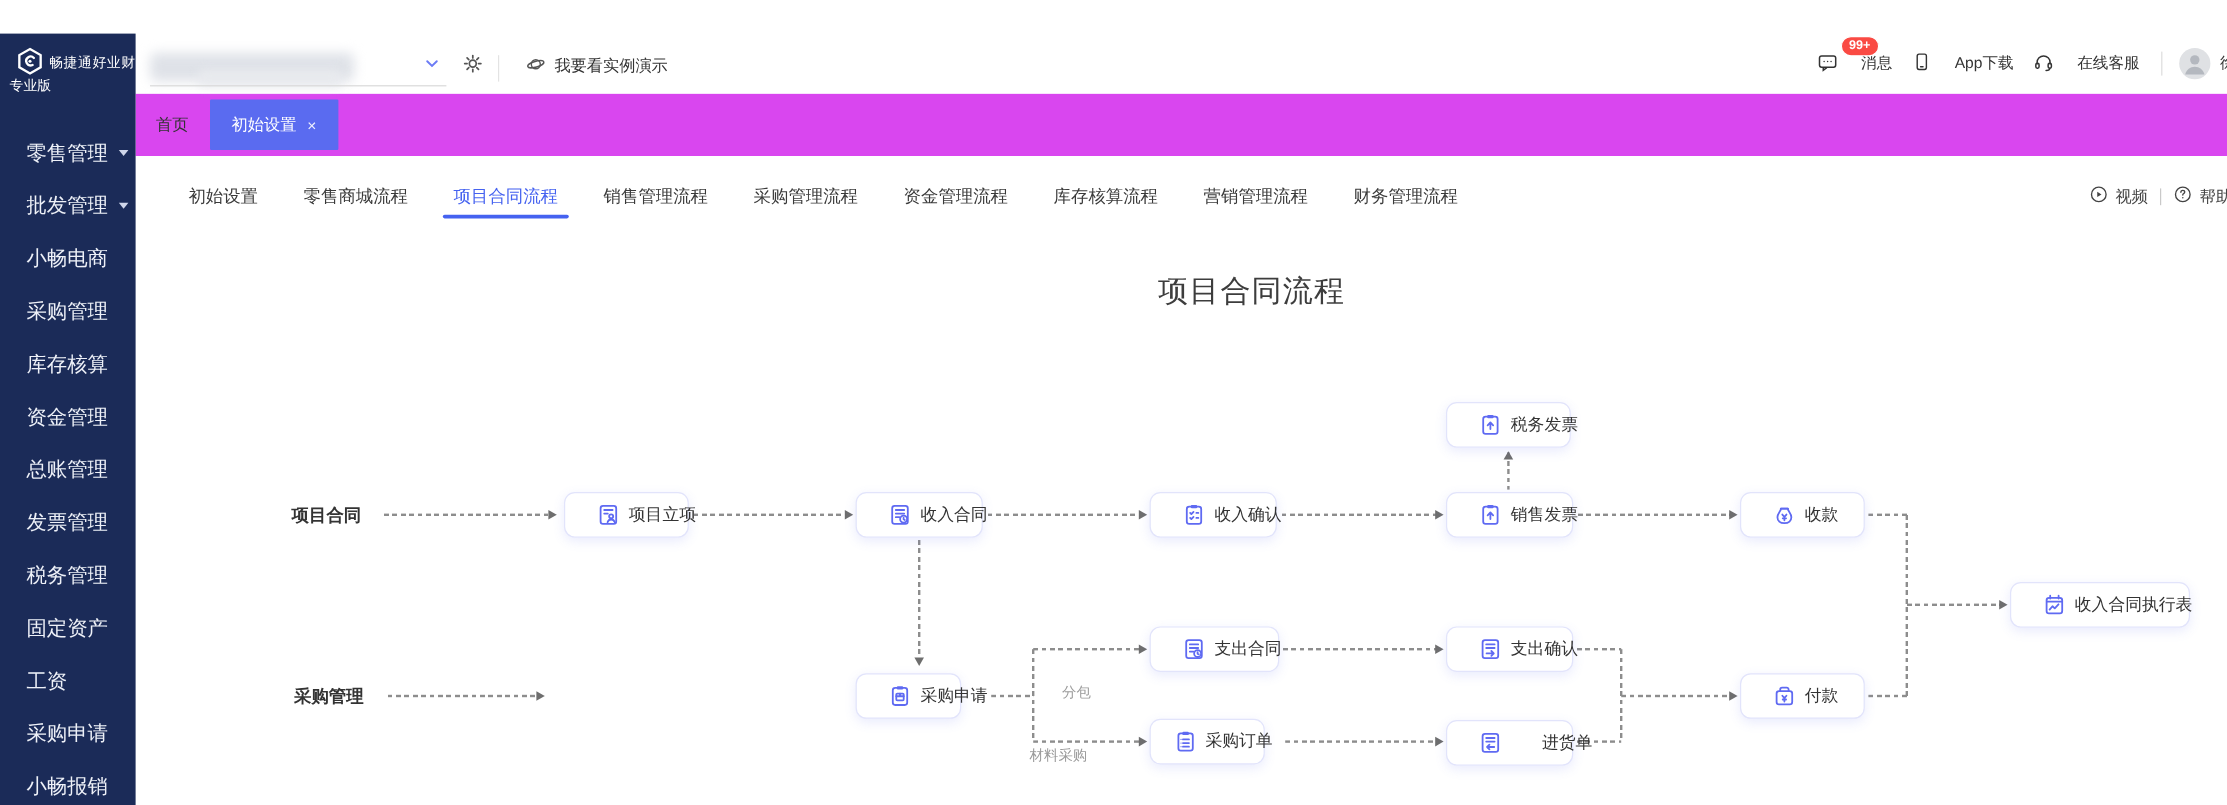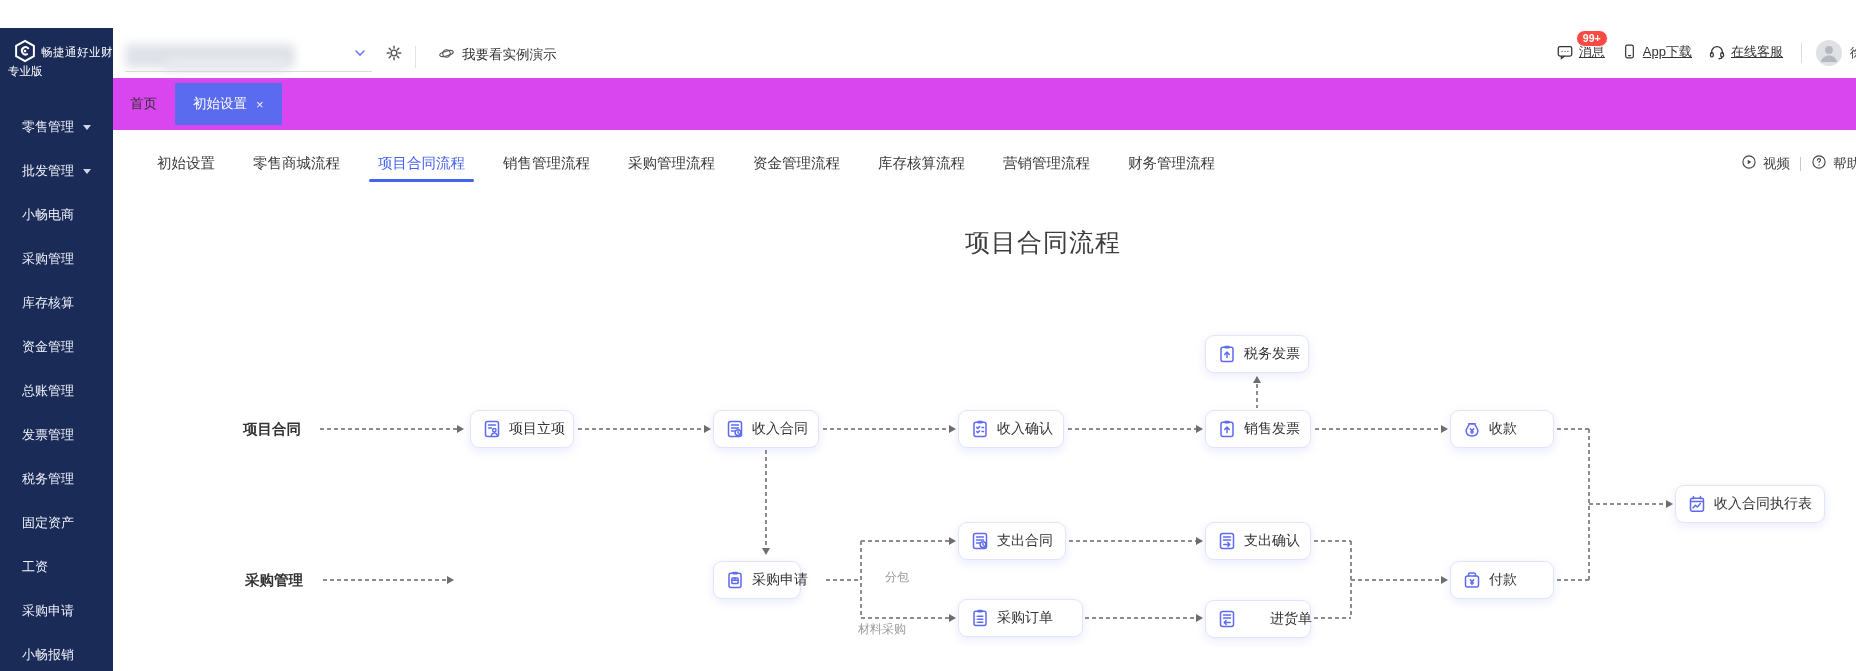--- a/index.html
+++ b/index.html
@@ -5,33 +5,33 @@
   html,body{margin:0;padding:0;background:#fff;}
   .stage{position:relative;width:1856px;height:671px;background:#fff;overflow:hidden;
          font-family:"Liberation Sans","DejaVu Sans",sans-serif;-webkit-font-smoothing:antialiased;}
   
   .sidebar{position:absolute;left:0;top:28px;width:113px;bottom:0;background:#1b2b58;color:#eef1f8;z-index:5;}
   .logo-row{position:absolute;left:0;top:8px;width:113px;height:48px;}
   .logo-icon{position:absolute;left:12px;top:2px;}
   .logo-title{position:absolute;left:41px;top:9px;font-size:11.5px;color:#fff;white-space:nowrap;letter-spacing:.5px;}
   .logo-sub{position:absolute;left:8px;top:28px;font-size:11.5px;color:#fff;}
   .menu{position:absolute;left:0;top:77px;width:113px;}
-  .menu-item{height:44px;display:flex;align-items:center;padding-left:22px;font-size:13px;color:#eef1f8;cursor:pointer;white-space:nowrap;}
+  .menu-item{height:44px;display:flex;align-items:center;padding-left:22px;font-size:17px;color:#eef1f8;cursor:pointer;white-space:nowrap;}
   .menu-caret{width:0;height:0;border:4px solid transparent;border-top:5px solid #cfd6ea;margin-left:9px;margin-top:4px;}
   
   .header{position:absolute;left:113px;top:28px;right:0;height:50px;background:#fff;z-index:4;}
   .blur1{position:absolute;left:12px;top:16px;width:170px;height:24px;background:#dfe2e8;border-radius:5px;filter:blur(5px);}
   .blur2{position:absolute;left:52px;top:30px;width:120px;height:14px;background:#e8eaee;border-radius:5px;filter:blur(4px);}
   .dd-underline{position:absolute;left:12px;top:43px;width:247px;height:1px;background:#d9d9d9;}
   .chevron{position:absolute;left:239px;top:17px;}
   .gear{position:absolute;left:272px;top:16px;cursor:pointer;}
   .hdr-div1{position:absolute;left:302px;top:18px;width:1px;height:22px;background:#e3e3e3;}
   .demo{position:absolute;left:325px;top:17px;display:flex;align-items:center;gap:7px;font-size:13.5px;color:#333;cursor:pointer;}
   .hdr-right{position:absolute;right:-20px;top:0;height:50px;display:flex;align-items:center;font-size:13px;color:#333;}
-  .hdr-grp{display:flex;gap:5px;cursor:pointer;position:relative;margin-right:16px;text-decoration:underline;}
+  .hdr-grp{display:flex;align-items:center;gap:19px;cursor:pointer;position:relative;margin-right:16px;}
   .badge{position:absolute;left:20px;top:-13px;background:#fa4a43;color:#fff;font-size:10.5px;line-height:13px;padding:1px 6px;border-radius:9px;border:1.5px solid #fff;font-weight:bold;white-space:nowrap;}
   .hdr-div2{width:1px;height:20px;background:#dcdcdc;margin:0 14px 0 2px;}
   .avatar{width:26px;height:26px;border-radius:50%;background:#dfe1e4;position:relative;overflow:hidden;margin-right:8px;}
   .user-name{white-space:nowrap;}
   
   .tabrow{position:absolute;left:113px;top:78px;right:0;height:52px;background:#d946ef;z-index:3;}
   .tabs-flex{position:absolute;left:15px;top:0;height:52px;display:flex;align-items:center;gap:16px;}
   .tab-home{font-size:13.5px;color:#333;cursor:pointer;padding:0 2px;}
   .tab-active{height:42px;background:#5a6bf0;color:#fff;display:flex;align-items:center;padding:0 18px;font-size:13.5px;cursor:pointer;border-radius:1px;}
   .tab-close{margin-left:9px;font-size:13px;opacity:.9;cursor:pointer;}
@@ -39,21 +39,21 @@
   .card{position:absolute;left:113px;top:130px;right:0;bottom:0;background:#fff;z-index:2;}
   .nav{position:absolute;left:44px;top:14px;display:flex;gap:38px;}
   .nav-item{font-size:14.5px;color:#3a3a3a;height:38px;display:flex;align-items:center;position:relative;cursor:pointer;white-space:nowrap;}
   .nav-item.active{color:#4562f0;}
   .nav-item.active::after{content:"";position:absolute;left:-9px;right:-9px;bottom:0;height:3px;background:#4562f0;border-radius:2px;}
   .nav-right{position:absolute;right:-4px;top:24px;display:flex;align-items:center;gap:6px;font-size:13.5px;color:#444;}
   .nav-right .vdiv{width:1px;height:14px;background:#c9c9c9;margin:0 4px;}
   .flow-title{position:absolute;left:820px;top:96px;width:220px;text-align:center;font-size:25px;color:#3d3d3d;letter-spacing:1px;font-weight:500;}
   
   .node{position:absolute;height:38px;box-sizing:border-box;background:#fff;border:1px solid #e2e4fb;border-radius:9px;
-        box-shadow:0 3px 10px rgba(100,110,240,.14);display:flex;align-items:center;gap:7px;padding-left:11px;
+        box-shadow:0 3px 10px rgba(100,110,240,.14);display:flex;align-items:center;gap:7px;padding-left:26px;
         font-size:14px;color:#333;cursor:pointer;white-space:nowrap;}
   .rowlabel{position:absolute;font-size:14.5px;font-weight:bold;color:#333;white-space:nowrap;}
   .branchlabel{position:absolute;font-size:12px;color:#9a9a9a;white-space:nowrap;}
   .eh{position:absolute;height:2px;background:repeating-linear-gradient(to right,#8d8d8d 0 4px,transparent 4px 7px);}
   .ev{position:absolute;width:2px;background:repeating-linear-gradient(to bottom,#8d8d8d 0 4px,transparent 4px 7px);}
   .arr{position:absolute;width:0;height:0;}
   .arr.r{border-top:4px solid transparent;border-bottom:4px solid transparent;border-left:7px solid #6e6e6e;}
   .arr.u{border-left:4px solid transparent;border-right:4px solid transparent;border-bottom:7px solid #6e6e6e;}
   .arr.d{border-left:4px solid transparent;border-right:4px solid transparent;border-top:7px solid #6e6e6e;}
 </style>
@@ -369,21 +369,21 @@
         <div class="node" style="left: 1337px; top: 431px; width: 104px;">
           <span style="display: inline-flex;">
             <svg width="20" height="20" viewBox="0 0 20 20" fill="none" stroke="#5f6af2" stroke-width="1.5" stroke-linecap="round" stroke-linejoin="round">
               <rect x="3.5" y="6" width="13" height="11" rx="2"></rect>
               <path d="M6.5 6V4.6A1.6 1.6 0 018.1 3h3.8a1.6 1.6 0 011.6 1.6V6"></path>
               <path d="M8.3 9.8l1.7 2 1.7-2M10 11.8v2.8M8.6 12.9h2.8"></path>
             </svg>
           </span>
           <span>付款</span>
         </div>
-        <div class="node" style="left: 845px; top: 469px; width: 125px;">
+        <div class="node" style="left: 845px; top: 469px; width: 96px; justify-content: center;">
           <span style="display: inline-flex;">
             <svg width="20" height="20" viewBox="0 0 20 20" fill="none" stroke="#5f6af2" stroke-width="1.5" stroke-linecap="round" stroke-linejoin="round">
               <rect x="4" y="3.2" width="12" height="14.3" rx="2"></rect>
               <rect x="7.3" y="1.8" width="5.4" height="2.8" rx="1" fill="#5f6af2" stroke="none"></rect>
               <path d="M7.8 8.2h5M7.8 11.2h5M7.8 14.2h5"></path>
               <circle cx="6.2" cy="8.2" r=".5" fill="#5f6af2" stroke="none"></circle>
               <circle cx="6.2" cy="11.2" r=".5" fill="#5f6af2" stroke="none"></circle>
               <circle cx="6.2" cy="14.2" r=".5" fill="#5f6af2" stroke="none"></circle>
             </svg>
           </span>

